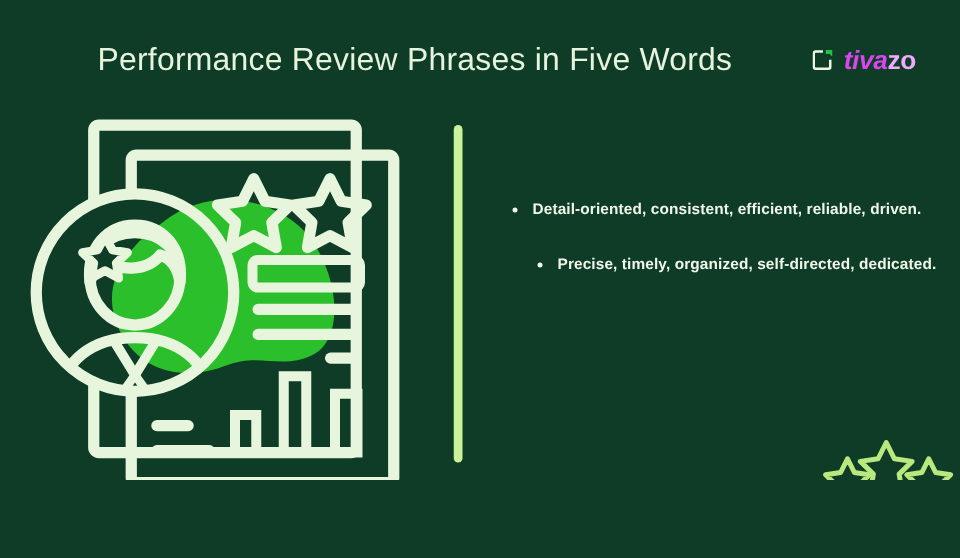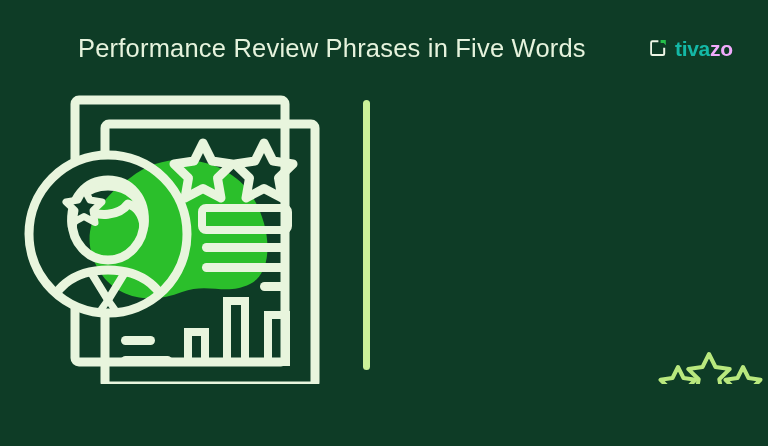--- a/index.html
+++ b/index.html
@@ -41,21 +41,21 @@
     width: 19px;
     height: 19px;
     position: relative;
   }
   #brand-logo .wordmark {
     font-size: 21px;
     font-weight: 700;
     letter-spacing: -0.3px;
     line-height: 1;
   }
-  #brand-logo .wordmark .w1 { color: #14b8a6; }
+  #brand-logo .wordmark .w1 { color: #d946ef; font-style: italic; }
   #brand-logo .wordmark .w2 { color: #f0abfc; }
 
   
   #divider {
     position: absolute;
     left: 363px;
     top: 100px;
     width: 7px;
     height: 270px;
     background: #cbf299;
@@ -185,20 +185,22 @@
       <path d="M50 140 c -3 -28 14 -46 36 -46 c 22 0 39 18 36 46 c -2 -14 -9 -20 -16 -22
                c -9 12 -31 14 -42 4 c -7 3 -12 8 -14 18 z" fill="none" stroke="#e8f5dd" stroke-width="9" stroke-linejoin="round"></path>
 
       <path d="M62 103 l 6 11 12 2 -9 8.5 2 12 -11 -6 -11 6 2 -12 -9 -8.5 12 -2 z" fill="#0e3c26" stroke="#e8f5dd" stroke-width="7" stroke-linejoin="round"></path>
 
       <circle cx="86" cy="148" r="79" fill="none" stroke="#e8f5dd" stroke-width="9"></circle>
     </svg>
   </div>
 
   <ul id="bullet-list">
+    <li>Detail-oriented, consistent, efficient, reliable, driven.</li>
+    <li class="indent-1">Precise, timely, organized, self-directed, dedicated.</li>
   </ul>
 
   <div id="corner-badge">
     <svg width="120" height="110" viewBox="0 0 120 110">
       <g fill="none" stroke="#b9e87e" stroke-width="4" stroke-linejoin="round">
         <path d="M24 25 l5.5 11 12 1.8 -9 8.8 2.2 12.2 -10.7 -5.8 -10.7 5.8 2.2 -12.2 -9 -8.8 12 -1.8 z"></path>
         <path d="M55 12 l6.5 13 14.2 2.1 -10.4 10.2 2.5 14.2 -12.8 -6.8 -12.8 6.8 2.5 -14.2 -10.4 -10.2 14.2 -2.1 z"></path>
         <path d="M89 25 l5.5 11 12 1.8 -9 8.8 2.2 12.2 -10.7 -5.8 -10.7 5.8 2.2 -12.2 -9 -8.8 12 -1.8 z"></path>
       </g>
       <g fill="none" stroke="#b9e87e" stroke-width="4.5">

